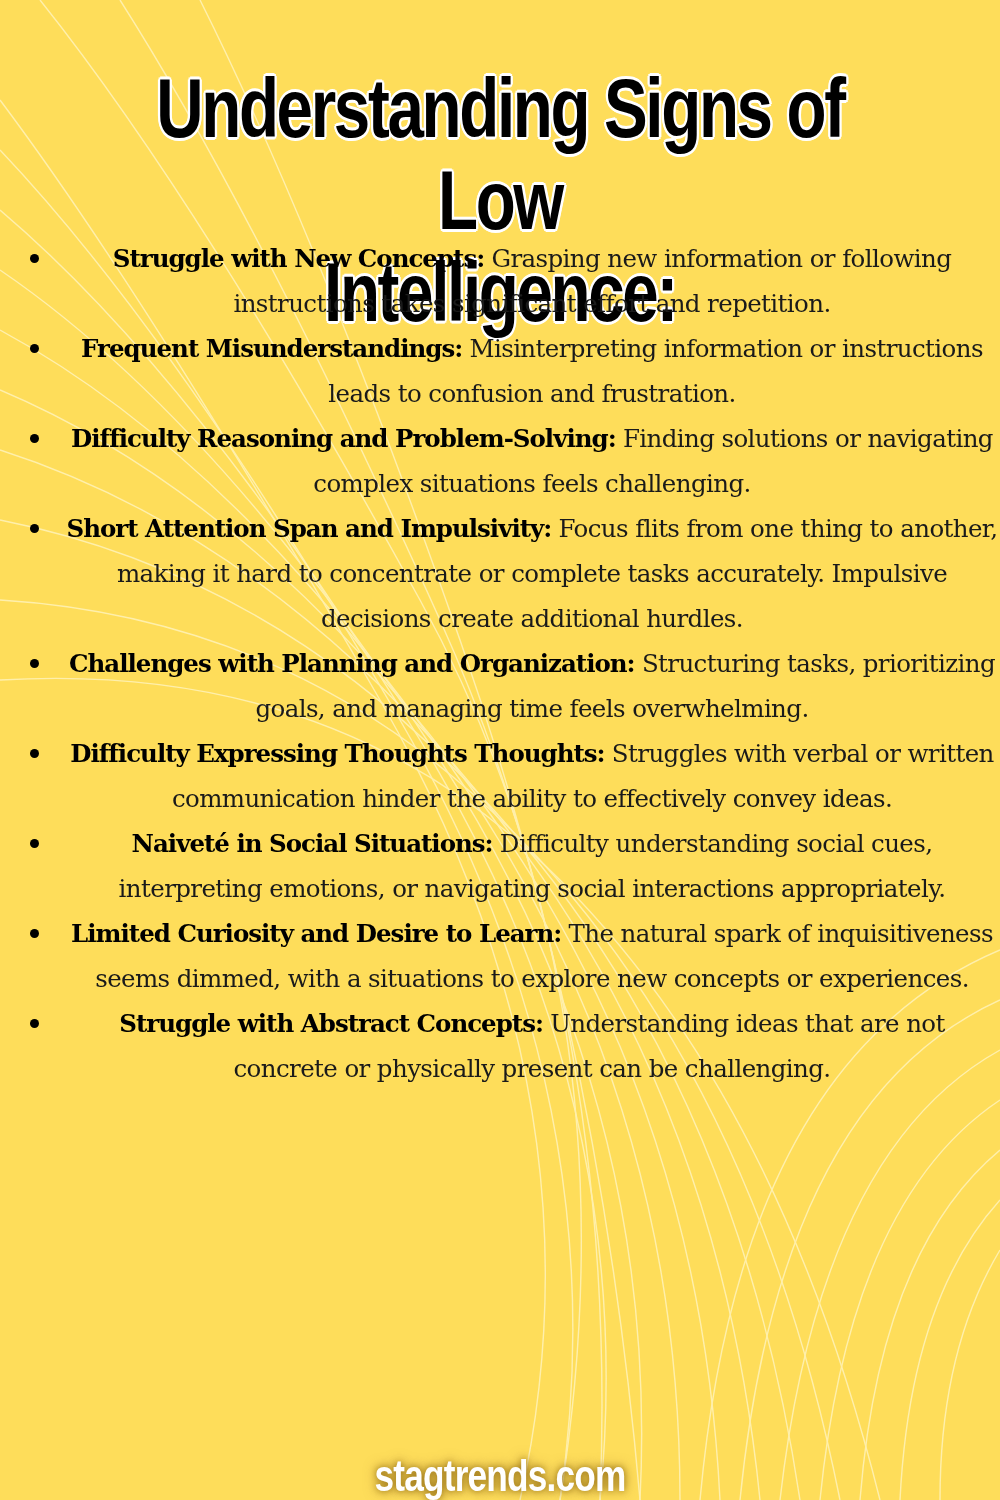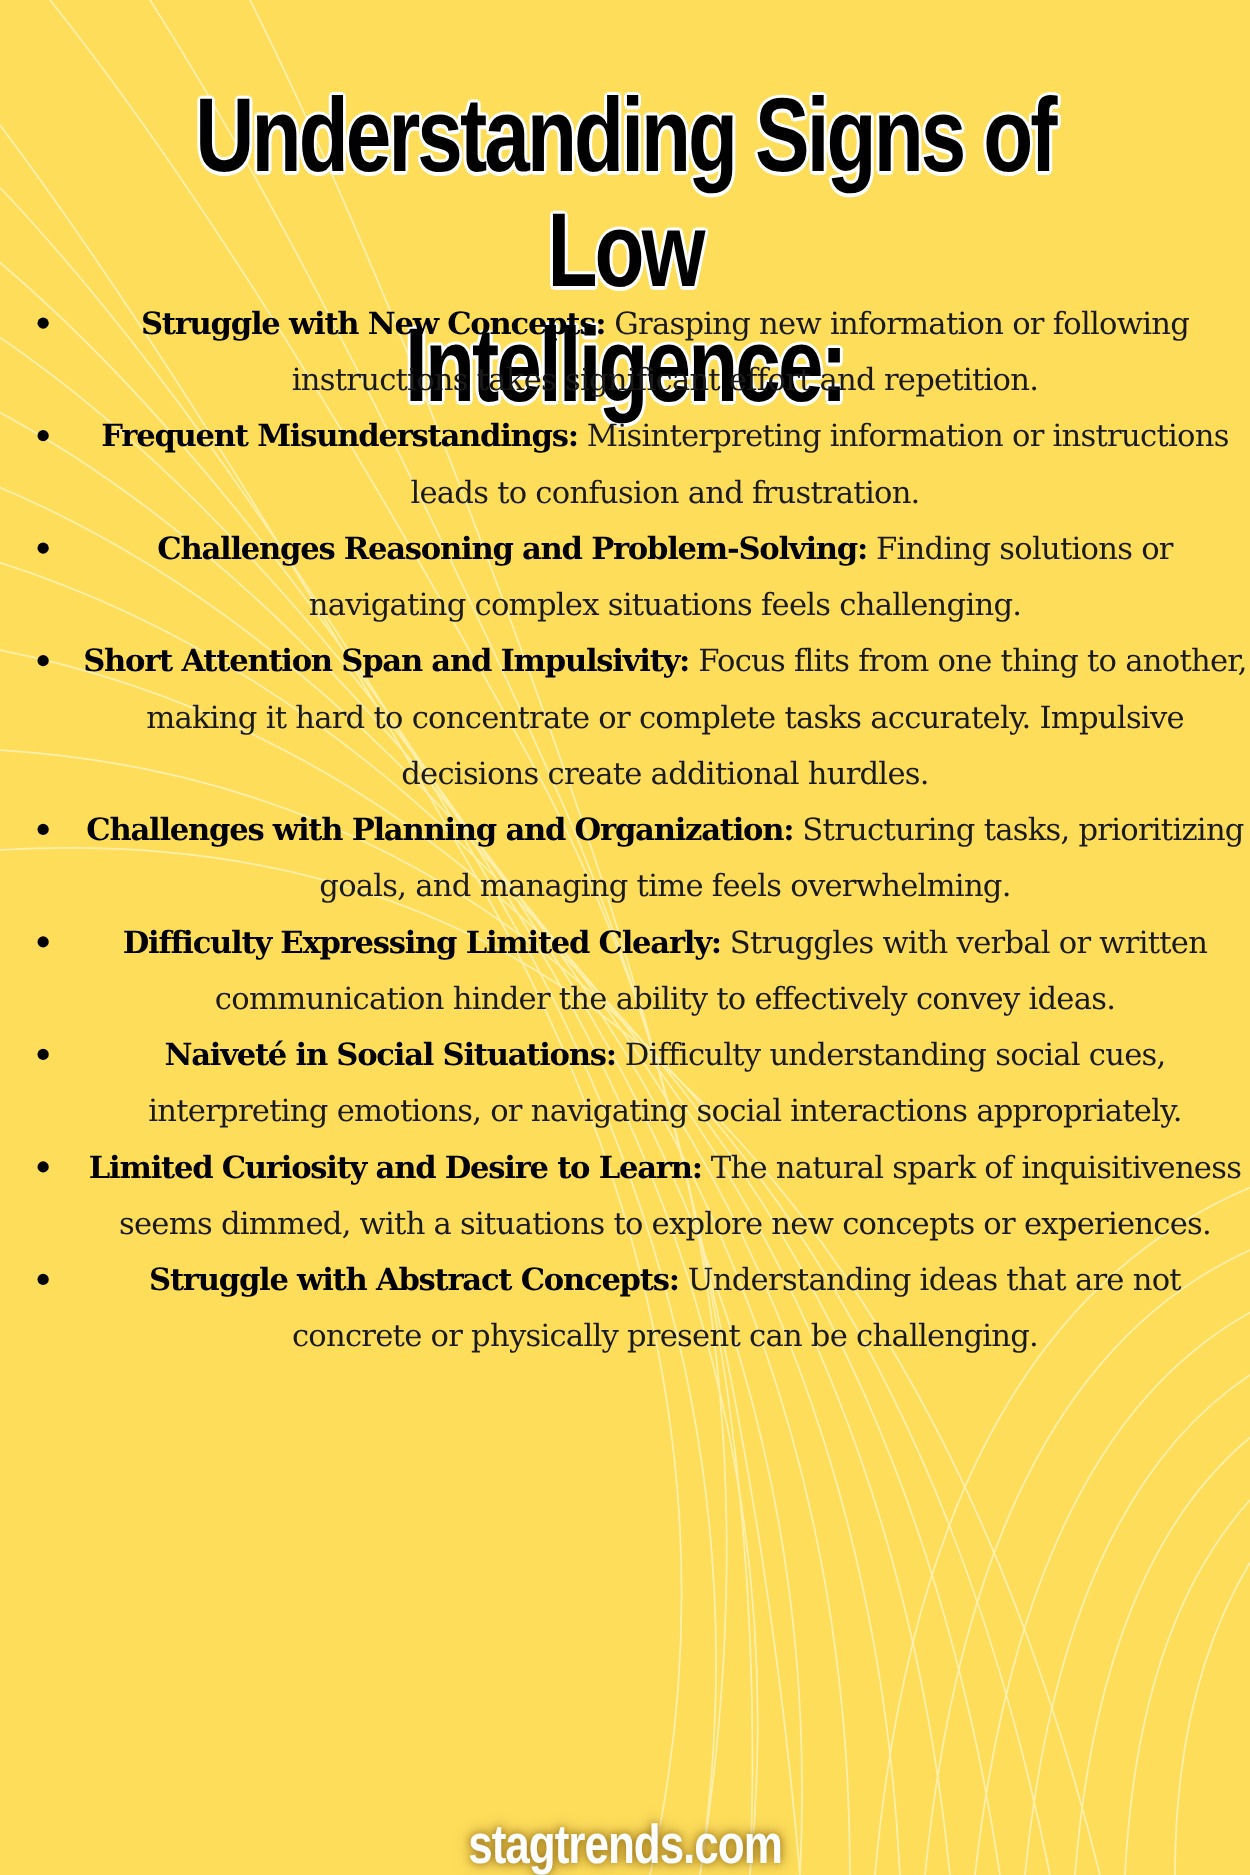--- a/index.html
+++ b/index.html
@@ -87,22 +87,22 @@
 </svg>
 
 <h1 class="title">
   <span class="line">Understanding Signs of Low</span>
   <span class="line">Intelligence:</span>
 </h1>
 
 <ul class="list">
   <li class="item"><span class="bullet"></span><span class="term">Struggle with New Concepts:</span> <span>Grasping new information or following instructions takes significant effort and repetition.</span></li>
   <li class="item"><span class="bullet"></span><span class="term">Frequent Misunderstandings:</span> <span>Misinterpreting information or instructions leads to confusion and frustration.</span></li>
-  <li class="item"><span class="bullet"></span><span class="term">Challenges Reasoning and Problem-Solving:</span> <span>Finding solutions or navigating complex situations feels challenging.</span></li>
+  <li class="item"><span class="bullet"></span><span class="term">Difficulty Reasoning and Problem-Solving:</span> <span>Finding solutions or navigating complex situations feels challenging.</span></li>
   <li class="item"><span class="bullet"></span><span class="term">Short Attention Span and Impulsivity:</span> <span>Focus flits from one thing to another, making it hard to concentrate or complete tasks accurately. Impulsive decisions create additional hurdles.</span></li>
   <li class="item"><span class="bullet"></span><span class="term">Challenges with Planning and Organization:</span> <span>Structuring tasks, prioritizing goals, and managing time feels overwhelming.</span></li>
-  <li class="item"><span class="bullet"></span><span class="term">Difficulty Expressing Limited Clearly:</span> <span>Struggles with verbal or written communication hinder the ability to effectively convey ideas.</span></li>
+  <li class="item"><span class="bullet"></span><span class="term">Difficulty Expressing Thoughts Thoughts:</span> <span>Struggles with verbal or written communication hinder the ability to effectively convey ideas.</span></li>
   <li class="item"><span class="bullet"></span><span class="term">Naiveté in Social Situations:</span> <span>Difficulty understanding social cues, interpreting emotions, or navigating social interactions appropriately.</span></li>
   <li class="item"><span class="bullet"></span><span class="term">Limited Curiosity and Desire to Learn:</span> <span>The natural spark of inquisitiveness seems dimmed, with a situations to explore new concepts or experiences.</span></li>
   <li class="item"><span class="bullet"></span><span class="term">Struggle with Abstract Concepts:</span> <span>Understanding ideas that are not concrete or physically present can be challenging.</span></li>
 </ul>
 
 <div class="footer">stagtrends.com</div>
 
 </body></html>

